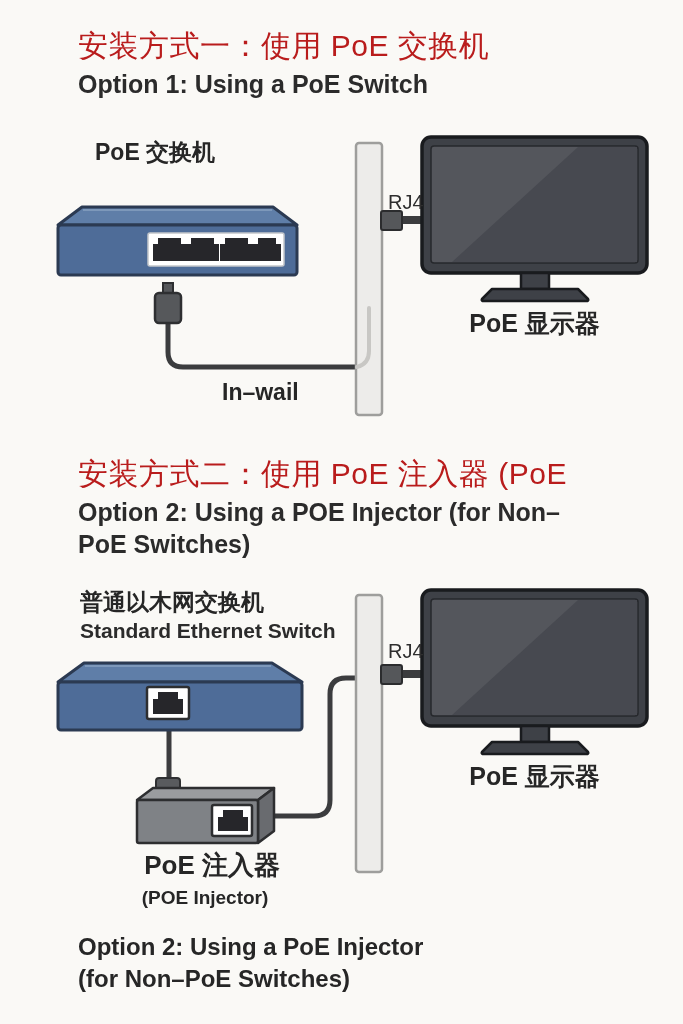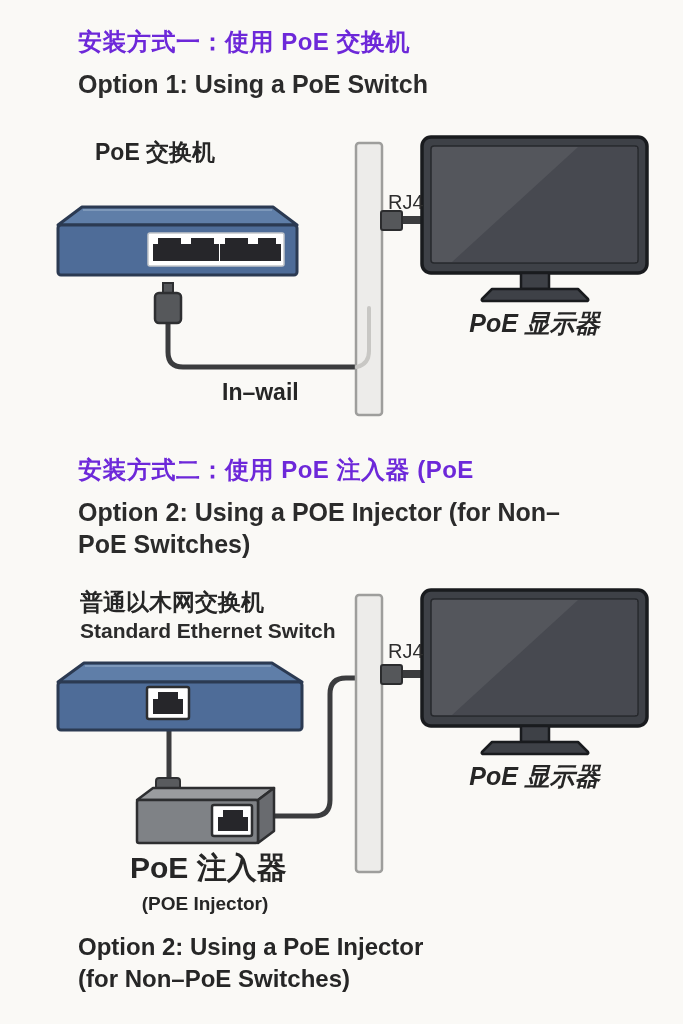--- a/index.html
+++ b/index.html
@@ -1,29 +1,29 @@
 <!DOCTYPE html>
 <html><head>
 <meta charset="utf-8">
 <style>
   html,body{margin:0;padding:0;background:#faf9f6;}
   .page{
     position:relative;width:683px;height:1024px;background:#faf9f6;overflow:hidden;
     font-family:"Liberation Sans",sans-serif;color:#2a2a2a;
   }
   .abs{position:absolute;}
-  .title-zh{font-size:24px;font-weight:700;color:#6d28d9;letter-spacing:0.5px;white-space:nowrap;}
+  .title-zh{font-size:30px;font-weight:400;color:#b91c1c;letter-spacing:0.5px;white-space:nowrap;}
   .title-en{font-size:25px;font-weight:600;color:#2b2b2b;white-space:nowrap;}
   .dev-label-zh{font-size:23px;font-weight:700;color:#262626;line-height:29px;white-space:nowrap;}
   .dev-label-en{font-size:23px;font-weight:700;color:#262626;line-height:29px;white-space:nowrap;}
   .dev-label-en2{font-size:21px;font-weight:600;color:#2b2b2b;line-height:27px;white-space:nowrap;}
   .rj-label{font-size:20px;font-weight:500;color:#2e2e2e;white-space:nowrap;}
   .cable-label{font-size:23px;font-weight:700;color:#262626;white-space:nowrap;margin-left:11px;}
-  .monitor-label{font-size:25px;font-weight:700;color:#262626;text-align:center;white-space:nowrap;font-style:italic;}
-  .injector-label-zh{font-size:30px;font-weight:700;color:#262626;text-align:left;white-space:nowrap;}
+  .monitor-label{font-size:25px;font-weight:700;color:#262626;text-align:center;white-space:nowrap;}
+  .injector-label-zh{font-size:26px;font-weight:700;color:#262626;text-align:right;white-space:nowrap;}
   .injector-label-en{font-size:19px;font-weight:700;color:#262626;text-align:center;white-space:nowrap;}
   .footer-line{font-size:24px;font-weight:700;color:#262626;line-height:33px;white-space:nowrap;}
   svg{display:block;}
 </style>
 </head>
 <body>
 
 <div class="page">
 
   <div class="abs title-zh" style="left:78px;top:26px;">安装方式一：使用 PoE 交换机</div>

